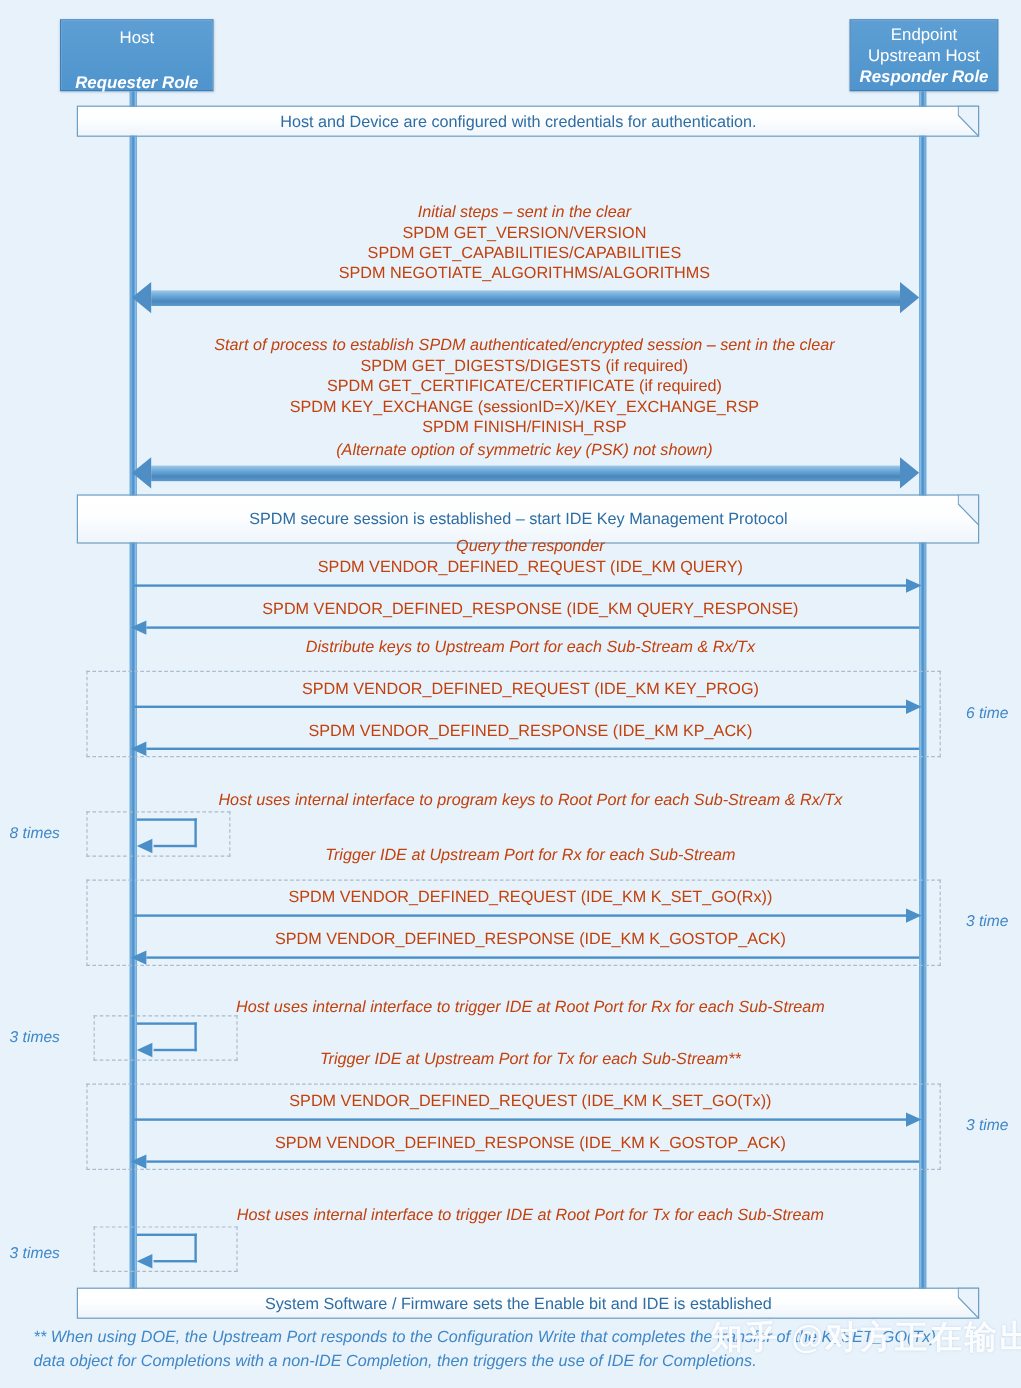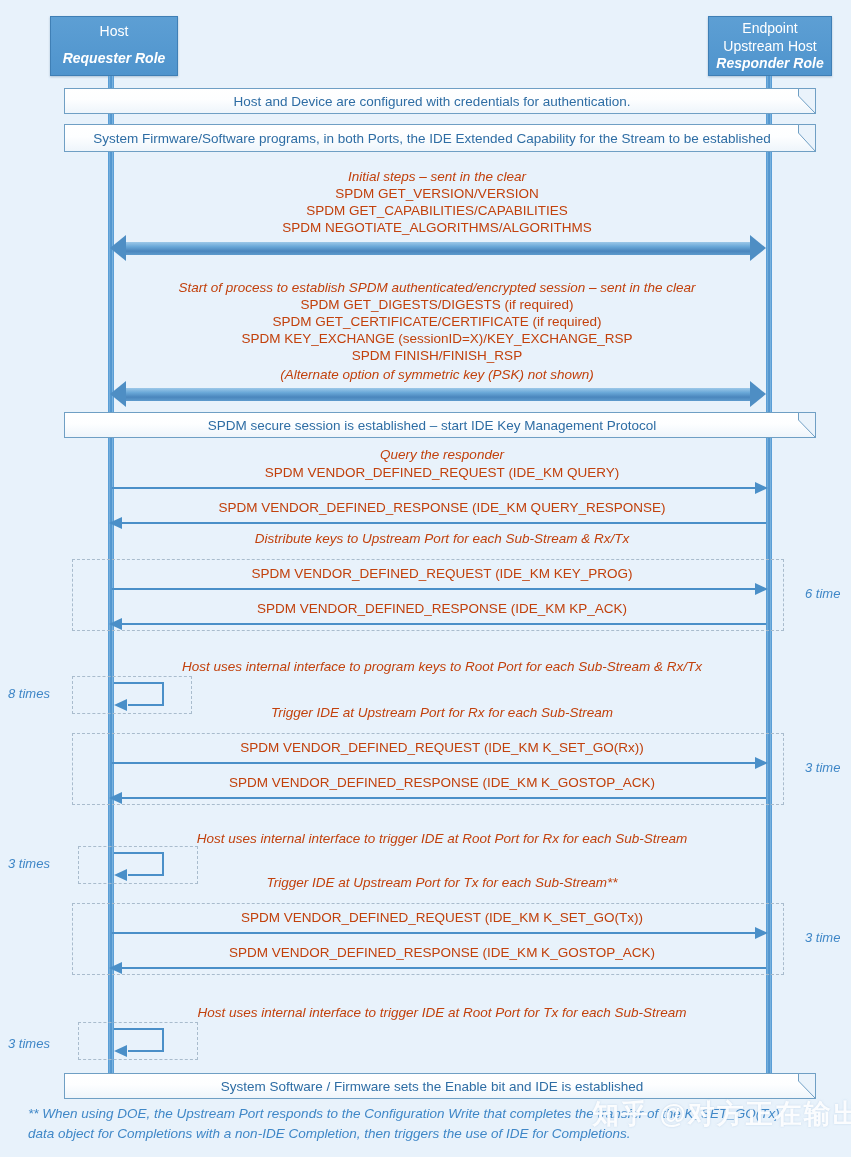--- a/index.html
+++ b/index.html
@@ -144,45 +144,39 @@
     pointer-events: none;
   }
 </style>
 </head>
 <body>
 
 <div id="canvas">
 
   <div class="actor-box" style="left:50px; top:16px; width:128px; height:60px; padding-top:6px;">
     <span class="ln">Host</span>
-    <span class="ln it" style="margin-top:9px;">Requester Role</span>
+    <span class="ln it" style="margin-top:19px;">Requester Role</span>
   </div>
 
   <div class="actor-box" style="left:708px; top:16px; width:124px; height:60px; padding-top:3px;">
     <span class="ln">Endpoint</span>
     <span class="ln">Upstream Host</span>
     <span class="ln it">Responder Role</span>
   </div>
 
   <div class="lifeline" style="left:108px; top:76px; height:1018px;"></div>
   <div class="lifeline" style="left:766px; top:76px; height:1018px;"></div>
 
   <div class="note" style="left:64px; top:88px; width:752px; height:26px;">
     <svg class="foldsvg" width="18" height="26" viewBox="0 0 18 26">
       <path d="M0.5 0.5 L17.5 0.5 L17.5 25.5 L0.5 8 Z" fill="#eaf3fb" stroke="#6f9fc4" stroke-width="1"></path>
     </svg>
     <span>Host and Device are configured with credentials for authentication.</span>
   </div>
 
-  <div class="note" style="left:64px; top:124px; width:752px; height:28px; font-size:13.5px;">
-    <svg class="foldsvg" width="18" height="28" viewBox="0 0 18 28">
-      <path d="M0.5 0.5 L17.5 0.5 L17.5 27.5 L0.5 9 Z" fill="#eaf3fb" stroke="#6f9fc4" stroke-width="1"></path>
-    </svg>
-    <span>System Firmware/Software programs, in both Ports, the IDE Extended Capability for the Stream to be established</span>
-  </div>
 
   <div class="cap it" style="left:142px; top:168px; width:590px;">Initial steps – sent in the clear</div>
   <div class="cap" style="left:142px; top:185px; width:590px;">SPDM GET_VERSION/VERSION</div>
   <div class="cap" style="left:142px; top:202px; width:590px;">SPDM GET_CAPABILITIES/CAPABILITIES</div>
   <div class="cap" style="left:142px; top:219px; width:590px;">SPDM NEGOTIATE_ALGORITHMS/ALGORITHMS</div>
 
   <div>
     <div class="thickbar" style="left:126px; top:242px; width:624px;"></div>
     <div class="thickhead left" style="left:110px; top:235px;"></div>
     <div class="thickhead right" style="left:750px; top:235px;"></div>
@@ -194,21 +188,21 @@
   <div class="cap" style="left:122px; top:330px; width:630px;">SPDM KEY_EXCHANGE (sessionID=X)/KEY_EXCHANGE_RSP</div>
   <div class="cap" style="left:122px; top:347px; width:630px;">SPDM FINISH/FINISH_RSP</div>
   <div class="cap it" style="left:122px; top:366px; width:630px;">(Alternate option of symmetric key (PSK) not shown)</div>
 
   <div>
     <div class="thickbar" style="left:126px; top:388px; width:624px;"></div>
     <div class="thickhead left" style="left:110px; top:381px;"></div>
     <div class="thickhead right" style="left:750px; top:381px;"></div>
   </div>
 
-  <div class="note" style="left:64px; top:412px; width:752px; height:26px;">
+  <div class="note" style="left:64px; top:412px; width:752px; height:41px;">
     <svg class="foldsvg" width="18" height="26" viewBox="0 0 18 26">
       <path d="M0.5 0.5 L17.5 0.5 L17.5 25.5 L0.5 8 Z" fill="#eaf3fb" stroke="#6f9fc4" stroke-width="1"></path>
     </svg>
     <span>SPDM secure session is established – start IDE Key Management Protocol</span>
   </div>
 
   <div class="cap it" style="left:152px; top:446px; width:580px;">Query the responder</div>
   <div class="cap" style="left:152px; top:464px; width:580px;">SPDM VENDOR_DEFINED_REQUEST (IDE_KM QUERY)</div>
   <div>
     <div class="msgline" style="left:112px; top:487px; width:644px;"></div>

